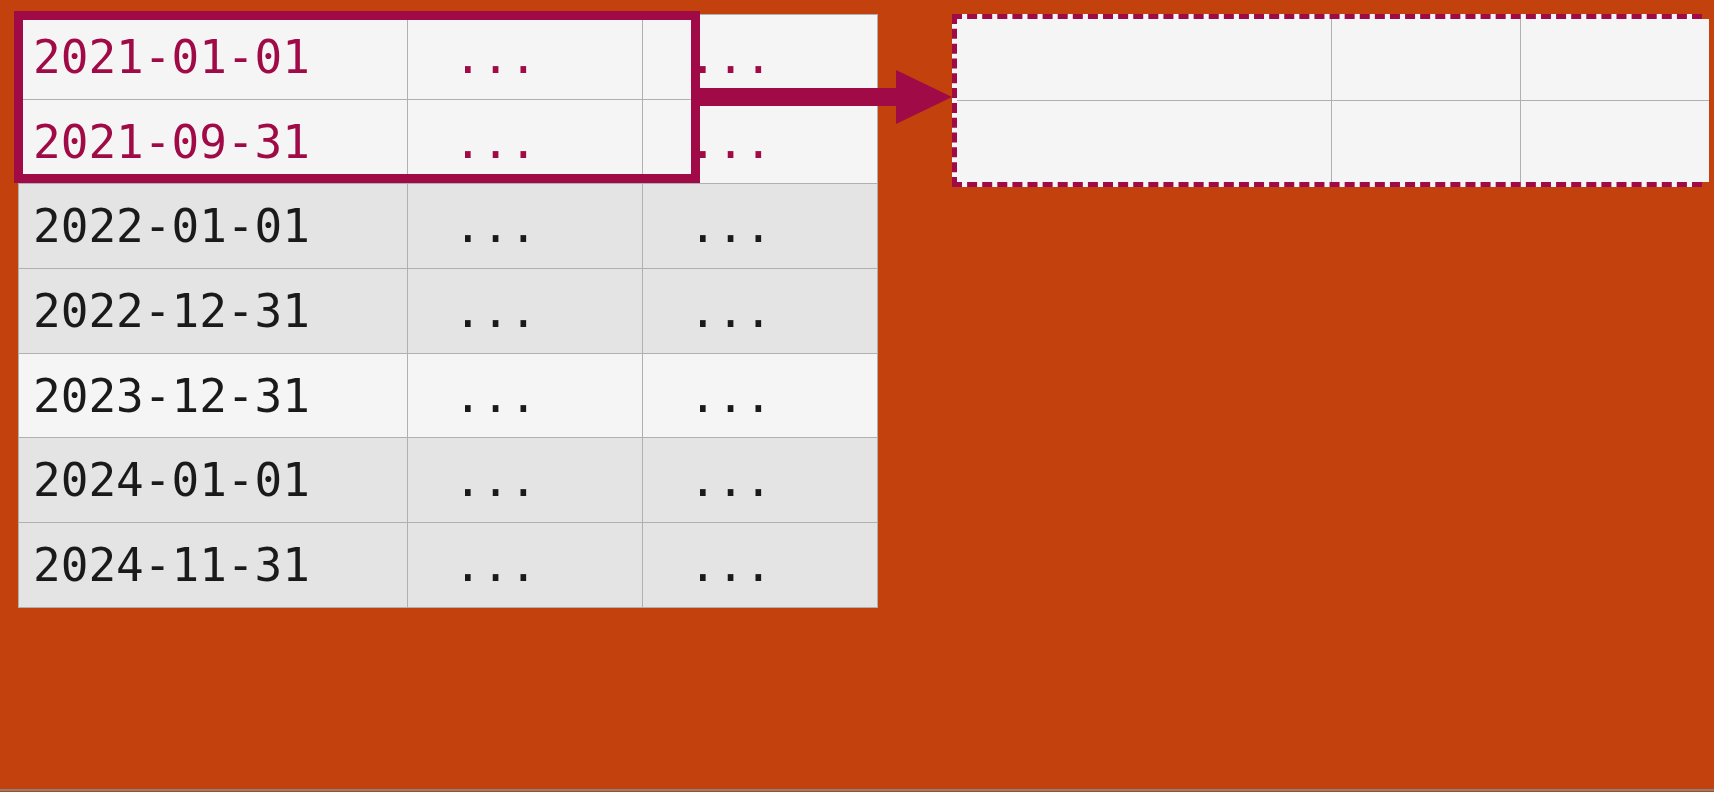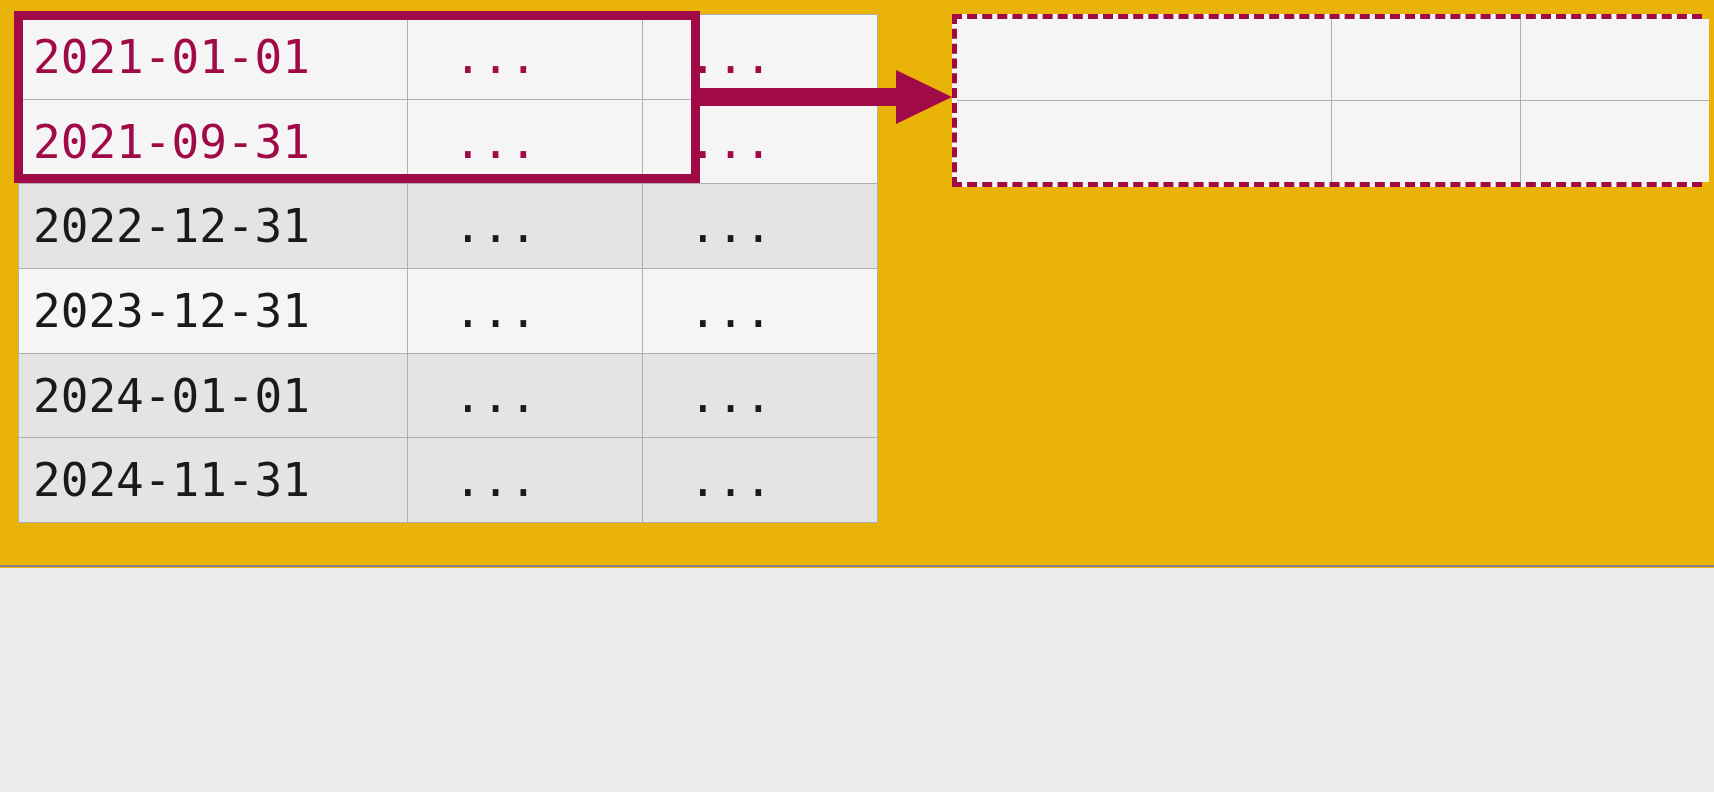--- a/index.html
+++ b/index.html
@@ -11,22 +11,22 @@
     width: 1714px;
     height: 792px;
     background: #ececec;
     font-family: "DejaVu Sans Mono", monospace;
     overflow: hidden;
   }
 
   #canvas {
     position: relative;
     width: 1714px;
-    height: 568px;
-    background: #eab308;
+    height: 792px;
+    background: #c2410c;
   }
 
   
   #source-table {
     position: absolute;
     left: 18px;
     top: 14px;
     width: 682px;
     border-collapse: collapse;
     border-spacing: 0;
@@ -144,20 +144,25 @@
         <td class="col-b">...</td>
         <td class="col-c">...</td>
       </tr>
 
       <tr class="band-light sel">
         <td class="col-date">2021-09-31</td>
         <td class="col-b">...</td>
         <td class="col-c">...</td>
       </tr>
 
+      <tr class="band-shade">
+        <td class="col-date">2022-01-01</td>
+        <td class="col-b">...</td>
+        <td class="col-c">...</td>
+      </tr>
 
       <tr class="band-shade">
         <td class="col-date">2022-12-31</td>
         <td class="col-b">...</td>
         <td class="col-c">...</td>
       </tr>
 
 
       <tr class="band-light">
         <td class="col-date">2023-12-31</td>

